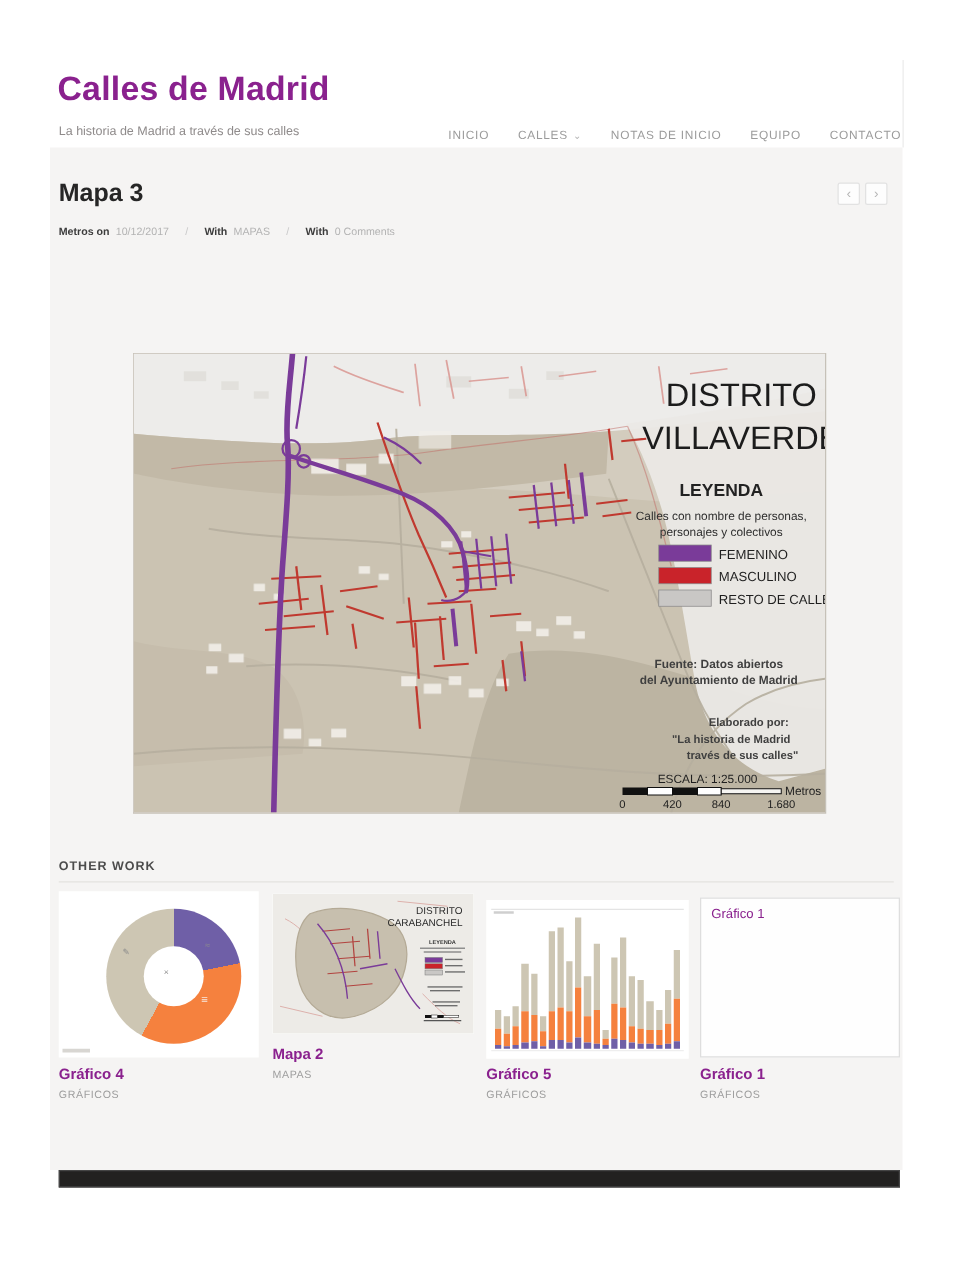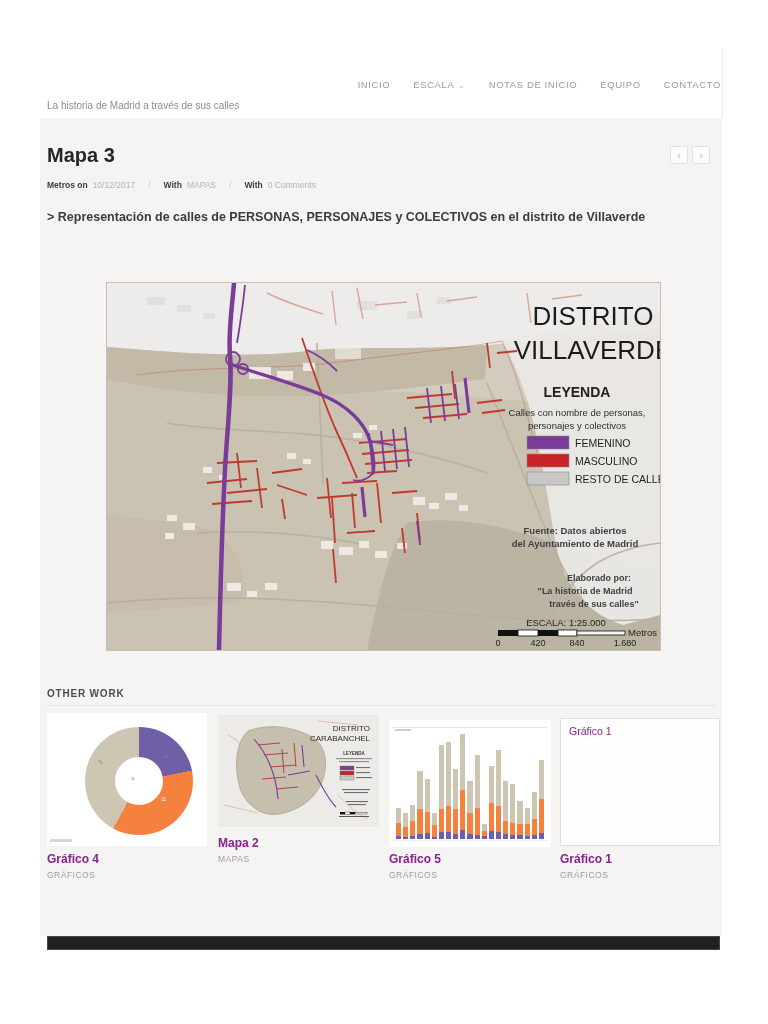--- a/index.html
+++ b/index.html
@@ -6,21 +6,21 @@
   body{
     width:768px;height:1024px;position:relative;background:#ffffff;
     font-family:"Liberation Sans",sans-serif;overflow:hidden;
     -webkit-font-smoothing:antialiased;
   }
   
   .header{position:absolute;top:0;left:0;width:768px;height:118px;background:#fff;}
   .site-title{position:absolute;left:46px;top:56px;font-size:27px;font-weight:bold;color:#8a218e;letter-spacing:.2px;cursor:pointer;}
   .site-tagline{position:absolute;left:47px;top:100px;font-size:10px;color:#8f8b8b;}
   .nav{position:absolute;top:79px;right:47px;display:flex;gap:23px;align-items:center;}
-  .nav-item{font-size:9.5px;color:#9b9b9b;letter-spacing:.6px;cursor:pointer;white-space:nowrap;}
+  .nav-item{font-size:9.5px;color:#9b9b9b;letter-spacing:.6px;cursor:pointer;white-space:nowrap;margin-top:24px;}
   .nav-caret{font-size:8px;color:#b5b5b5;margin-left:4px;}
   .right-divider{position:absolute;top:48px;left:722px;width:1px;height:70px;background:#ececec;}
   
   .content{position:absolute;top:118px;left:40px;width:682px;height:818px;background:#f5f4f3;}
   .post-title{position:absolute;left:7px;top:26px;font-size:20px;font-weight:bold;color:#262626;}
   .pager{position:absolute;top:28px;right:12px;display:flex;gap:4px;}
   .pager-btn{width:18px;height:18px;background:#fdfdfd;border:1px solid #e2e2e2;border-radius:2px;
     display:flex;align-items:center;justify-content:center;font-size:11px;color:#b5b5b5;cursor:pointer;box-sizing:border-box;}
   .post-meta{position:absolute;left:7px;top:62px;font-size:8.5px;color:#b3b3b3;display:flex;gap:5px;align-items:center;}
   .post-meta b{color:#3c3c3c;font-weight:bold;}
@@ -59,24 +59,25 @@
   .bars-caption{position:absolute;left:6px;top:9px;width:16px;height:2px;background:#cfcfcf;}
   .bars-baseline{position:absolute;left:4px;right:4px;bottom:6px;height:1px;background:#eee;}
   .thumb-alt{position:absolute;left:8px;top:6px;font-size:10.5px;color:#8a218e;cursor:pointer;}
   
   .footer-bar{position:absolute;top:936px;left:47px;width:673px;height:14px;background:#222120;border:1px solid #454545;box-sizing:border-box;}
 </style>
 </head>
 <body>
 
 <div class="header">
+  <div class="site-title">Calles de Madrid</div>
   <div class="site-tagline">La historia de Madrid a través de sus calles</div>
   <div class="nav">
     <span class="nav-item">INICIO</span>
-    <span class="nav-item"><span>ESCALA</span><span class="nav-caret">⌄</span></span>
+    <span class="nav-item"><span>CALLES</span><span class="nav-caret">⌄</span></span>
     <span class="nav-item">NOTAS DE INICIO</span>
     <span class="nav-item">EQUIPO</span>
     <span class="nav-item">CONTACTO</span>
   </div>
   <div class="right-divider"></div>
 </div>
 
 <div class="content">
 
   <div class="post-title">Mapa 3</div>
@@ -90,21 +91,20 @@
     <b>Metros on</b>
     <span>10/12/2017</span>
     <span class="meta-sep">/</span>
     <b>With</b>
     <span class="meta-link">MAPAS</span>
     <span class="meta-sep">/</span>
     <b>With</b>
     <span class="meta-link">0 Comments</span>
   </div>
 
-  <div class="post-heading">&gt; Representación de calles de PERSONAS, PERSONAJES y COLECTIVOS en el distrito de Villaverde</div>
 
   <div class="map-figure">
     <svg width="553" height="367" viewBox="0 0 553 367" xmlns="http://www.w3.org/2000/svg">
 
       <rect x="0" y="0" width="553" height="367" fill="#d3ccbe"></rect>
       <path d="M0,96 C60,104 120,116 200,110 C280,104 340,112 420,118 L553,110 L553,367 L0,367 Z" fill="#cbc3b2"></path>
       <path d="M300,240 C360,230 420,250 480,270 C510,280 540,285 553,284 L553,367 L260,367 C270,320 280,270 300,240 Z" fill="#bcb4a2"></path>
       <path d="M0,230 C40,240 80,235 110,250 C130,262 140,290 135,320 L0,330 Z" fill="#c6bdac"></path>
 
       <path d="M0,0 H553 V46 C480,52 430,58 380,62 C300,68 250,62 200,68 C150,75 80,71 0,64 Z" fill="#edecea"></path>

